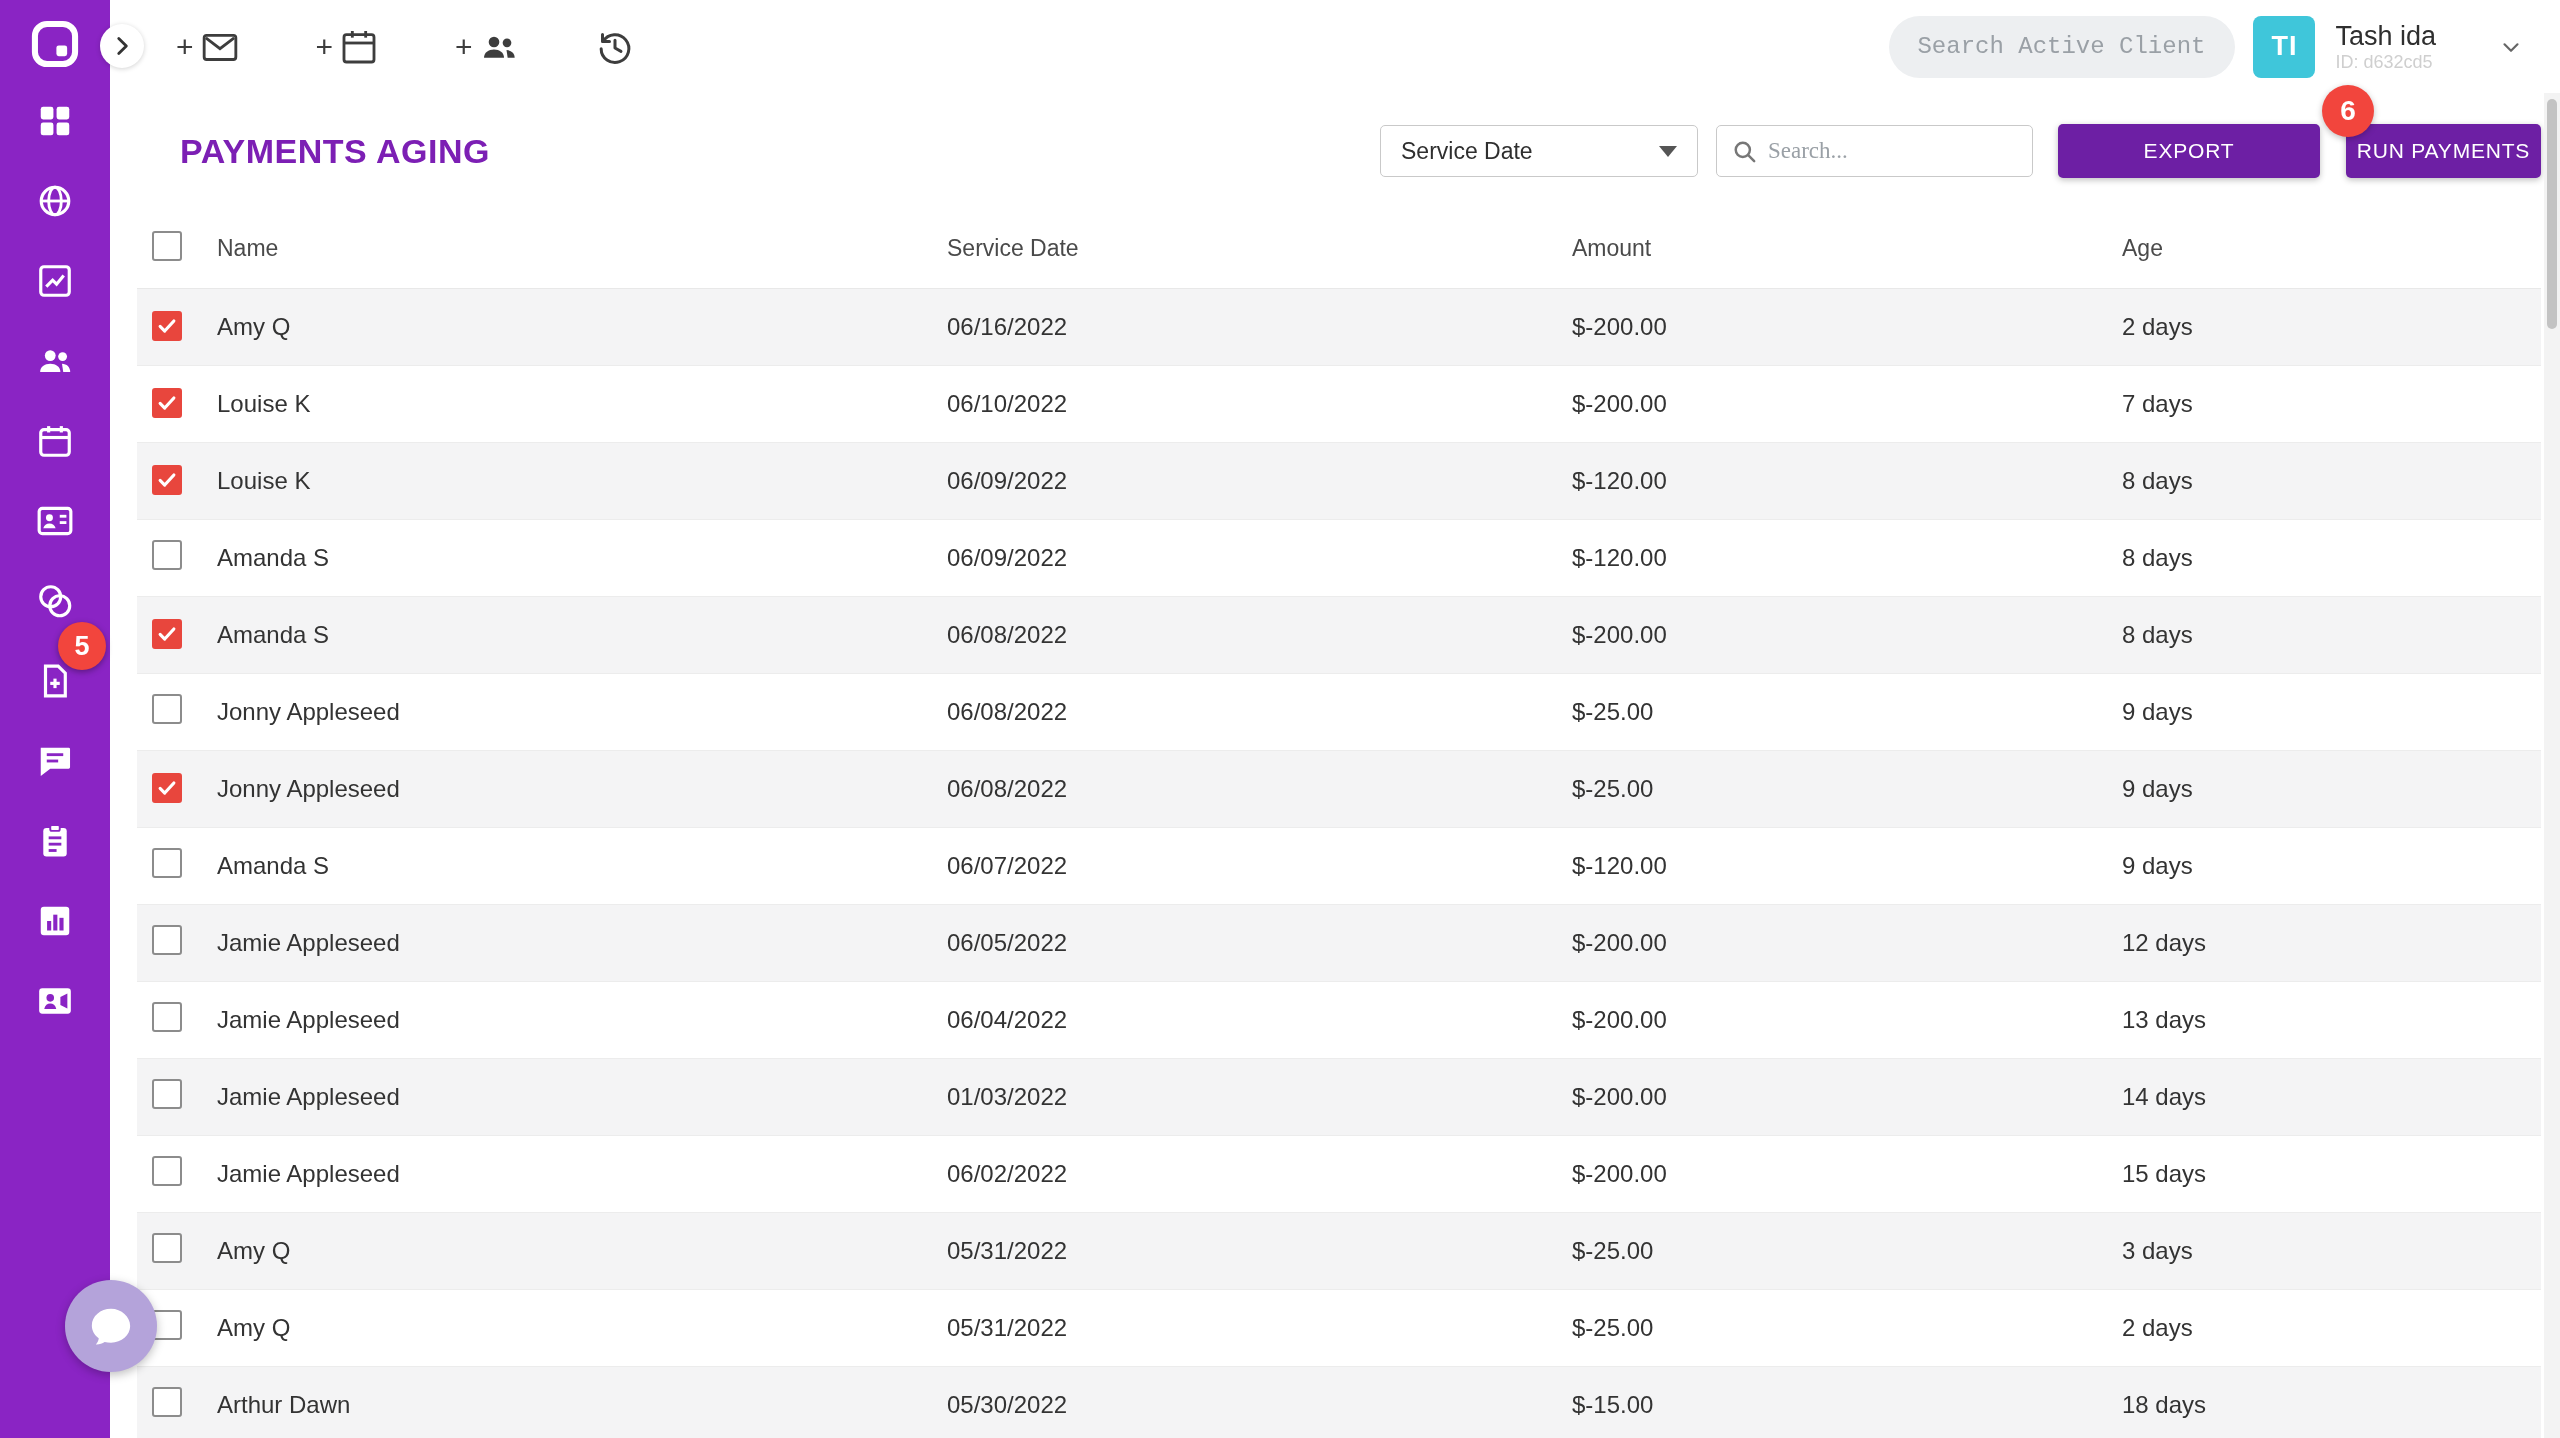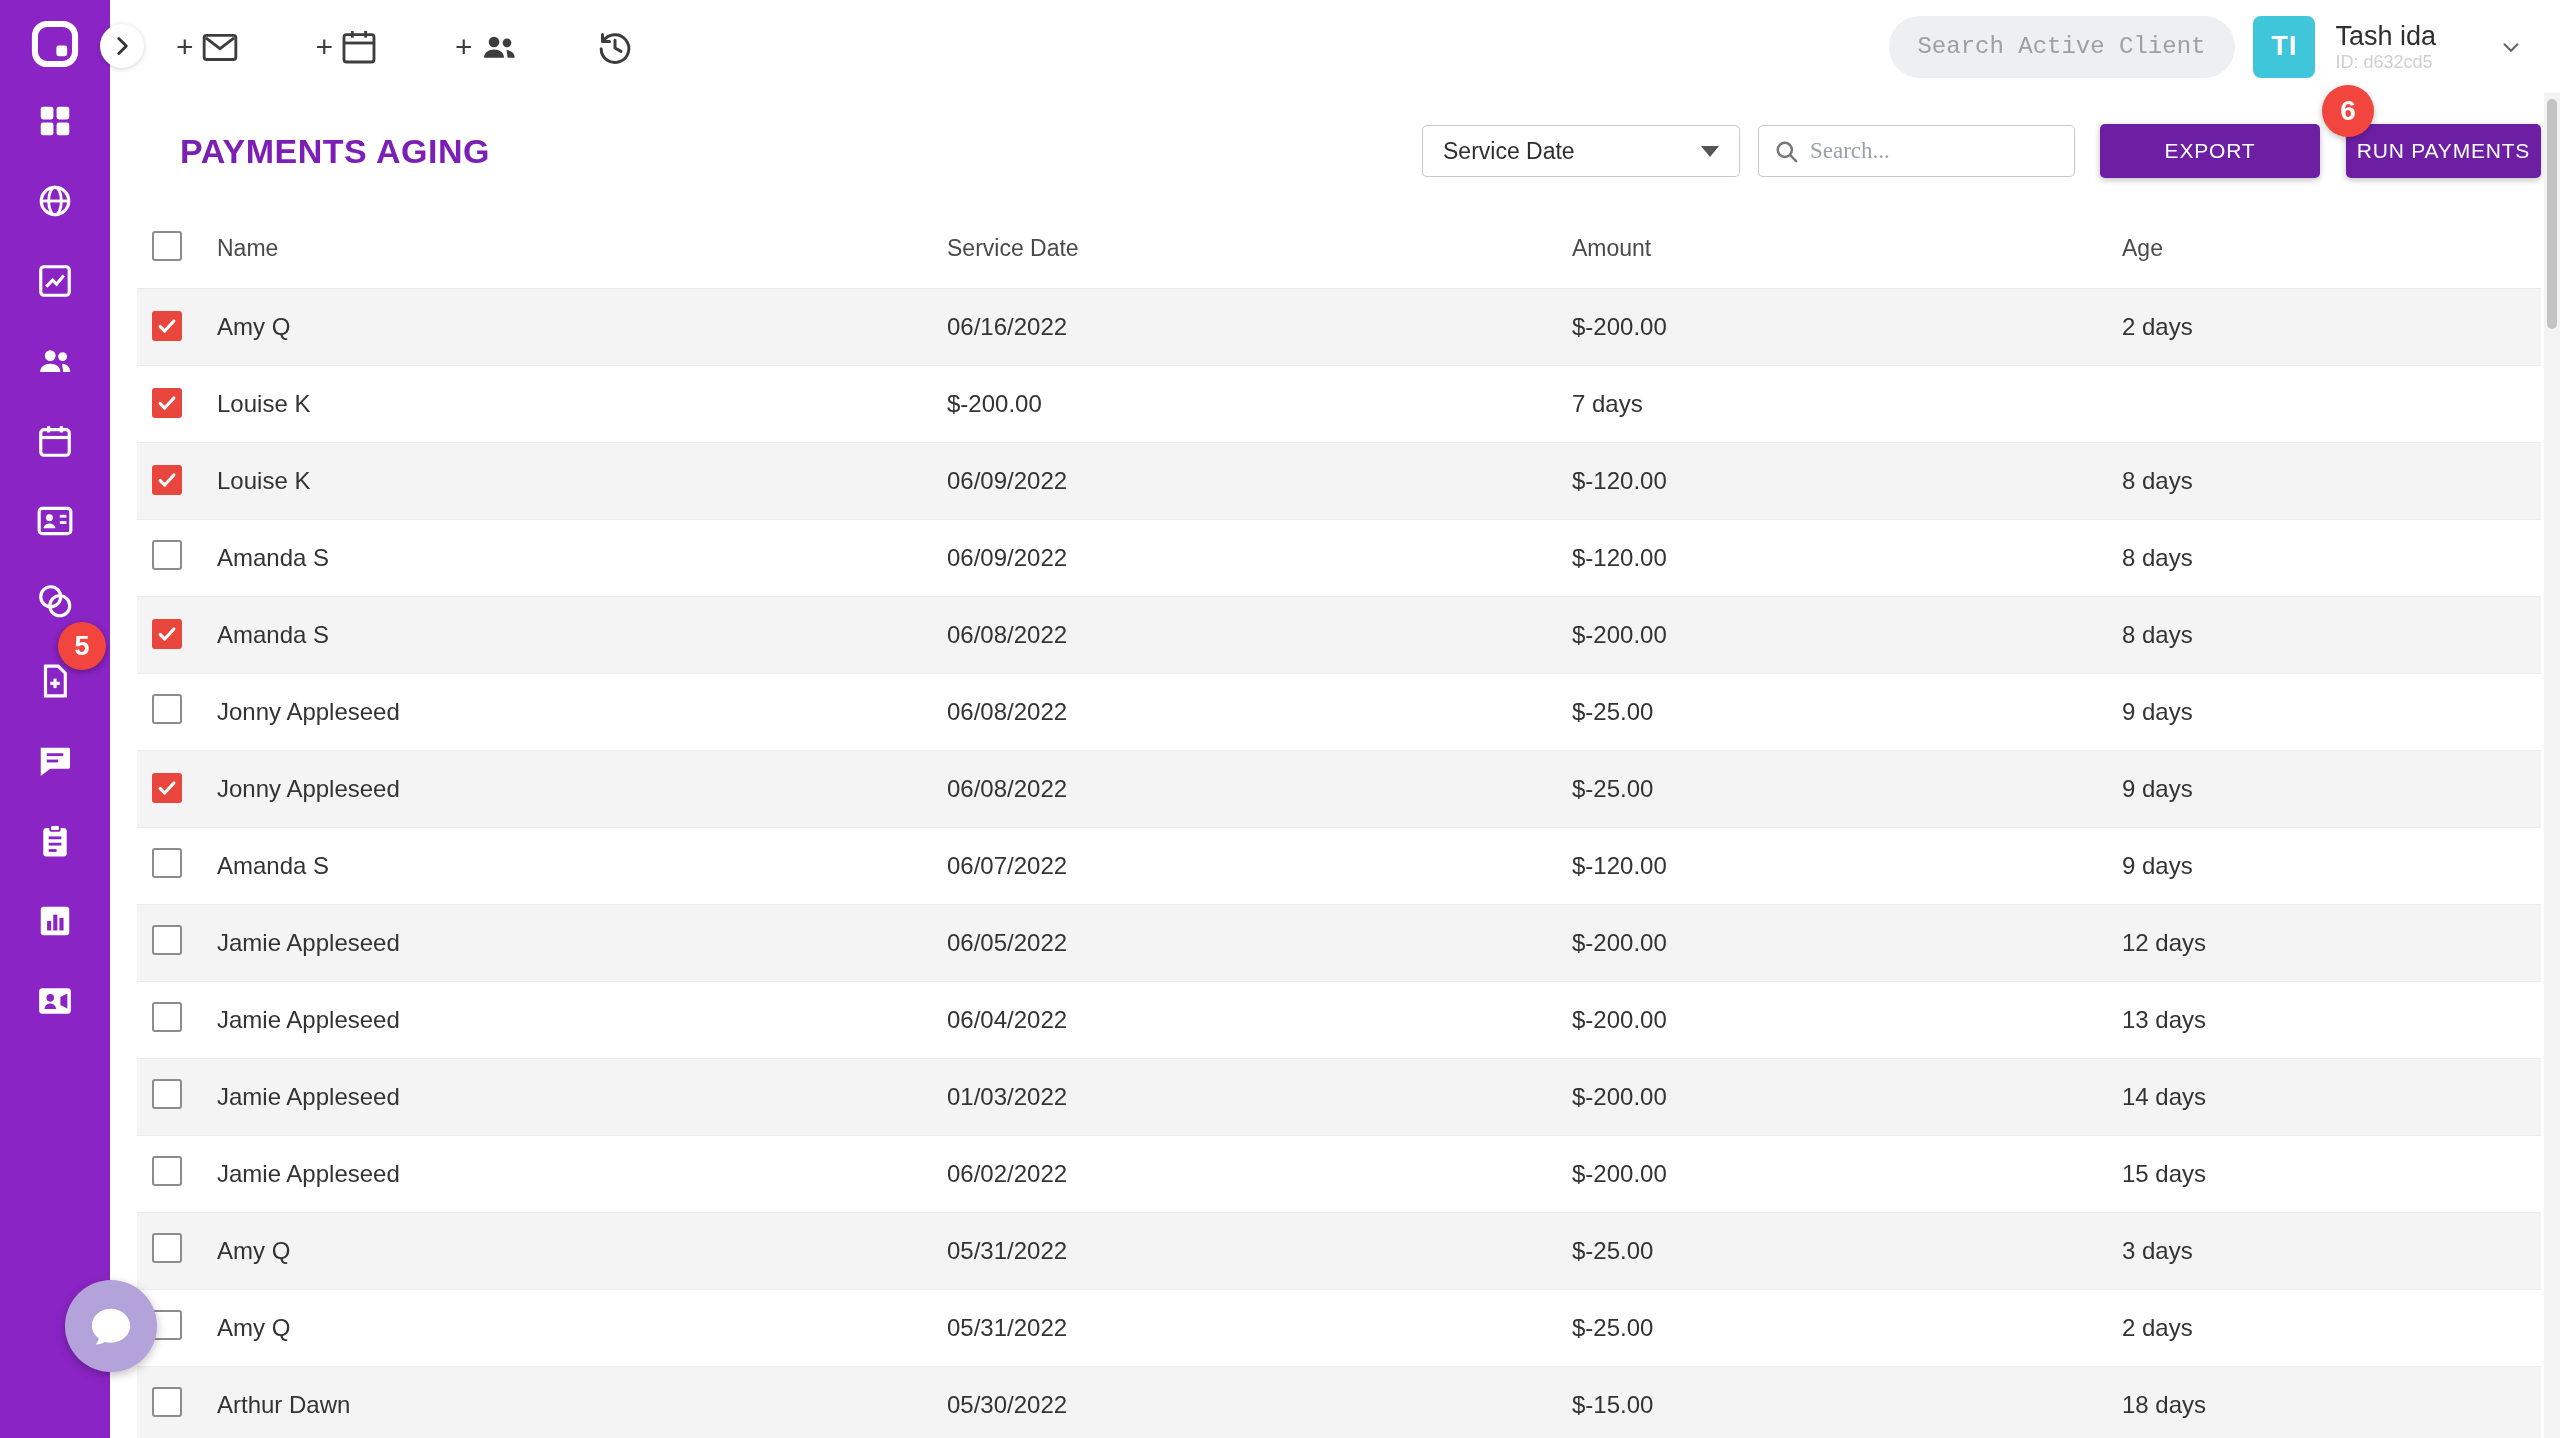--- a/index.html
+++ b/index.html
@@ -78,21 +78,21 @@
     width:317px;height:52px;border:1px solid #c9c9c9;border-radius:5px;background:#fff;
     display:flex;align-items:center;padding:0 14px;margin-right:25px;
   }
   .table-search svg{width:27px;height:27px;margin-right:8px;flex:none;}
   .table-search input{border:none;outline:none;width:100%;font-size:23px;color:#333;font-family:Liberation Serif, serif;background:transparent;}
   .btn{
     height:54px;border:none;border-radius:5px;background:var(--button-purple);color:#fff;
     font-size:21px;font-weight:500;letter-spacing:.8px;cursor:pointer;font-family:inherit;
     box-shadow:0 2px 6px rgba(0,0,0,.25);
   }
-  .btn-export{width:220px;margin-right:26px;}
+  .btn-export{width:262px;margin-right:26px;}
   .run-wrap{position:relative;}
   .btn-run{width:195px;}
   .run-badge{
     position:absolute;top:-39px;left:-24px;width:52px;height:52px;border-radius:50%;
     background:var(--badge-red);color:#fff;font-size:28px;font-weight:bold;
     display:flex;align-items:center;justify-content:center;box-shadow:0 2px 6px rgba(0,0,0,.25);
   }
   
   .table{width:100%;}
   .thead,.trow{display:grid;grid-template-columns:64px 730px 625px 550px auto;align-items:center;}
@@ -335,20 +335,21 @@
   </div>
           <div class="trow">
     <div class="cell cb">
       <span class="checkbox checked">
         <svg class="check" viewBox="0 0 24 24" fill="none" stroke="#fff" stroke-width="3.4" stroke-linecap="round" stroke-linejoin="round">
           <polyline points="4.5,12.5 9.5,17.5 19.5,6.5"></polyline>
         </svg>
       </span>
     </div>
     <div class="cell">Louise K</div>
+    <div class="cell">06/10/2022</div>
     <div class="cell">$-200.00</div>
     <div class="cell">7 days</div>
   </div>
           <div class="trow">
     <div class="cell cb">
       <span class="checkbox checked">
         <svg class="check" viewBox="0 0 24 24" fill="none" stroke="#fff" stroke-width="3.4" stroke-linecap="round" stroke-linejoin="round">
           <polyline points="4.5,12.5 9.5,17.5 19.5,6.5"></polyline>
         </svg>
       </span>

